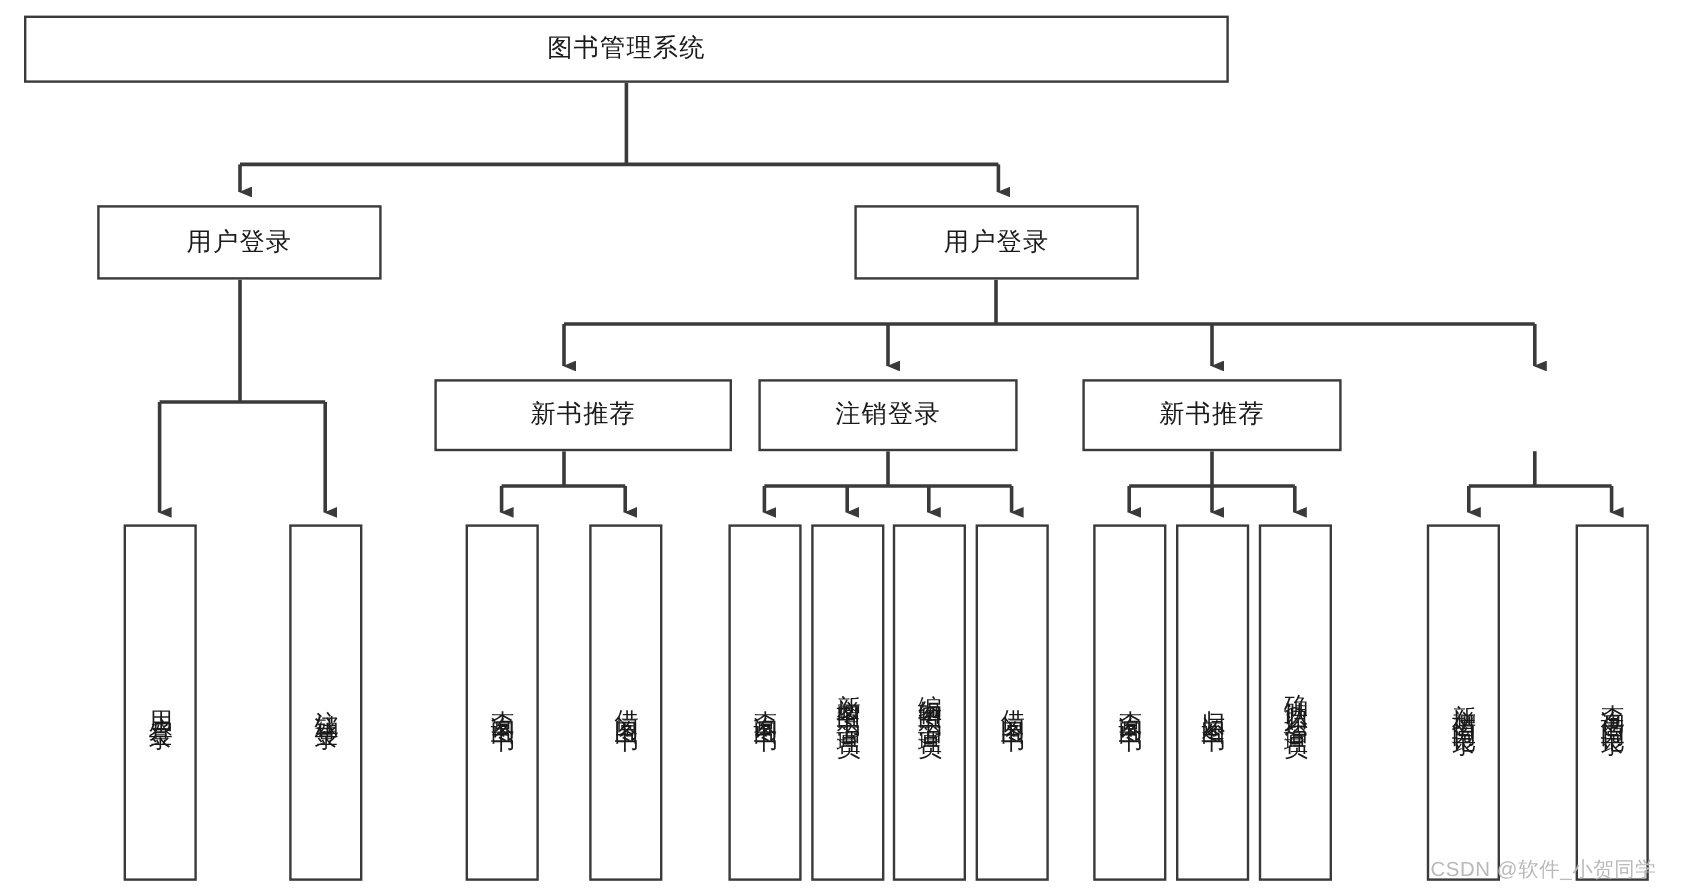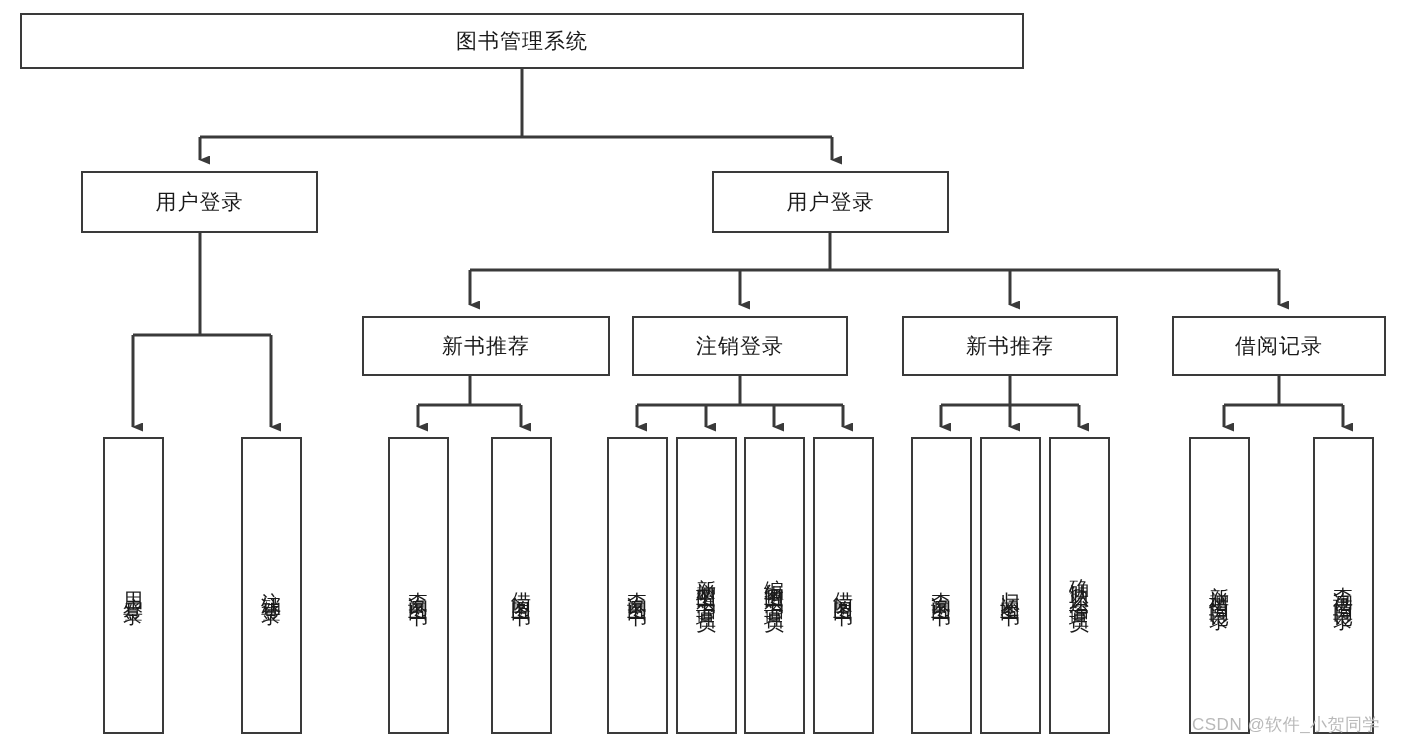--- a/index.html
+++ b/index.html
@@ -133,23 +133,20 @@
   </div>
 
   <div class="node h" style="left:632px; top:316px; width:216px; height:60px;">
     <span>注销登录</span>
   </div>
 
   <div class="node h" style="left:902px; top:316px; width:216px; height:60px;">
     <span>新书推荐</span>
   </div>
 
-  <div class="node h" style="left:1172px; top:316px; width:214px; height:60px;">
-    <span>借阅记录</span>
-  </div>
 
   <div class="node v" style="left:103px; top:437px; width:61px; height:297px;">
     <span class="vtext">用户登录</span>
   </div>
 
   <div class="node v" style="left:241px; top:437px; width:61px; height:297px;">
     <span class="vtext">注销登录</span>
   </div>
 
   <div class="node v" style="left:388px; top:437px; width:61px; height:297px;">

